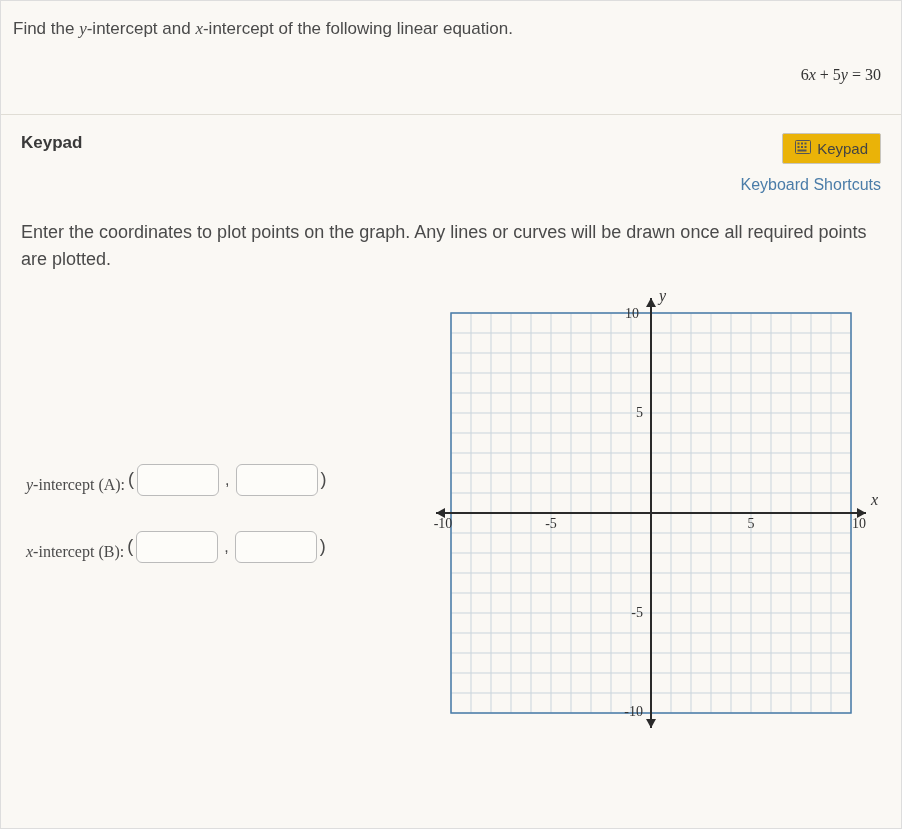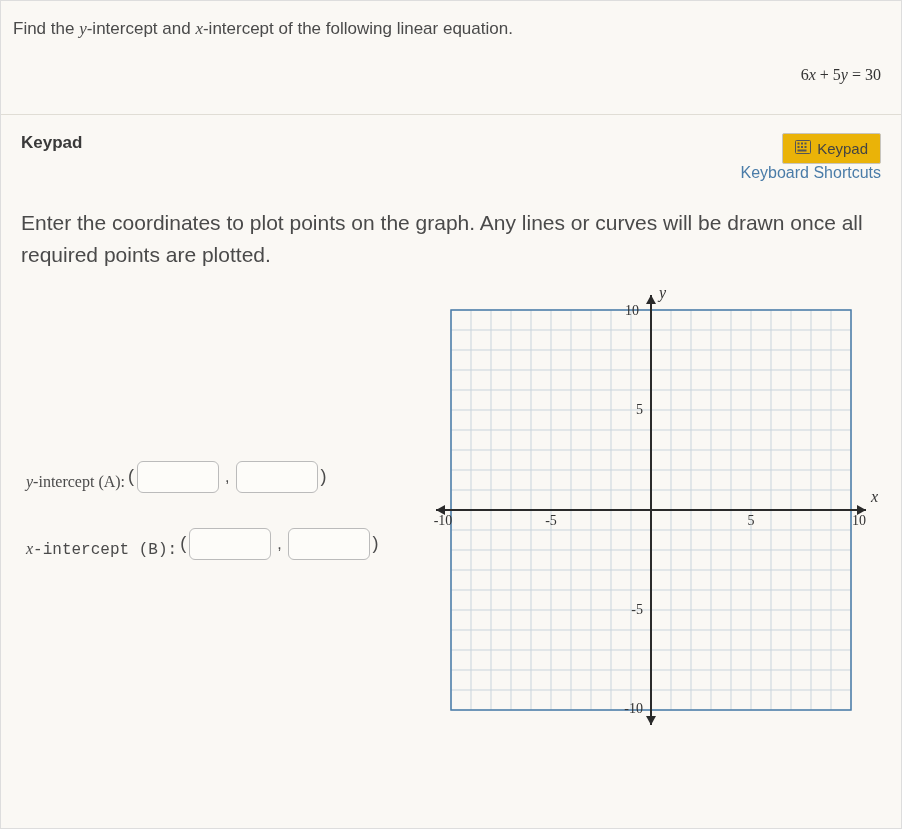--- a/index.html
+++ b/index.html
@@ -68,25 +68,25 @@
       cursor: pointer;
       border-radius: 2px;
     }
     .keypad-btn svg {
       width: 16px;
       height: 14px;
     }
     .kb-shortcuts {
       color: #4a7ca8;
       font-size: 16px;
-      margin-top: 0;
+      margin-top: 12px;
       cursor: pointer;
     }
     .instructions {
-      font-size: 21px;
+      font-size: 18px;
       color: #4a4a4a;
       margin-top: 25px;
       margin-bottom: 10px;
       line-height: 1.5;
     }
     .work-area {
       display: flex;
       align-items: center;
       gap: 20px;
     }
@@ -204,21 +204,21 @@
           </span>
           <span class="paren">(</span>
           <input type="text" class="coord-input" value="" style="">
           <span class="comma">,</span>
           <input type="text" class="coord-input" value="" style="">
           <span class="paren">)</span>
         </div>
 
         <div class="intercept-row">
           <span class="intercept-label">
-            <span>x</span><span style="font-style:normal;font-family:Liberation Mono, monospace;">-intercept (B): </span>
+            <span>x</span><span style="font-style:normal;font-family:Liberation Serif, serif;">-intercept (B): </span>
           </span>
           <span class="paren">(</span>
           <input type="text" class="coord-input" value="" style="">
           <span class="comma">,</span>
           <input type="text" class="coord-input" value="" style="">
           <span class="paren">)</span>
         </div>
 
       </div>
 

